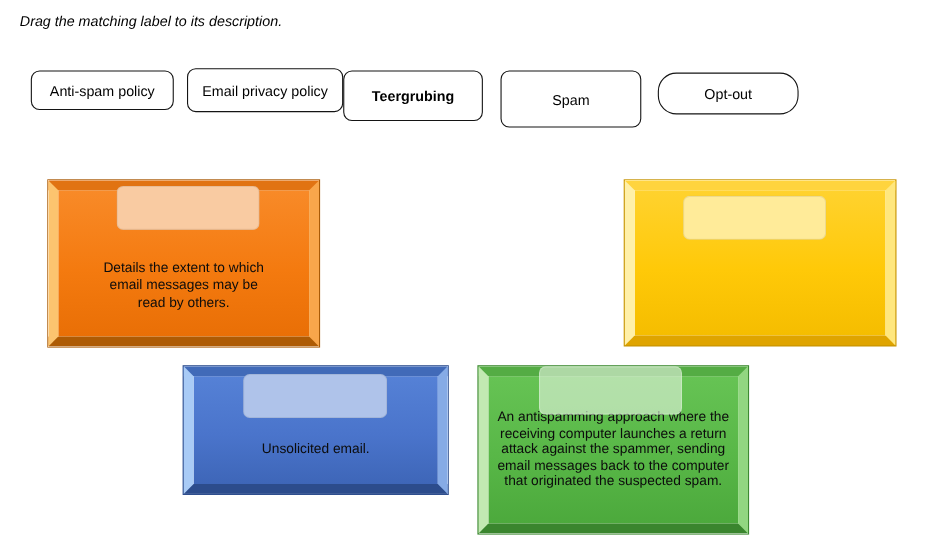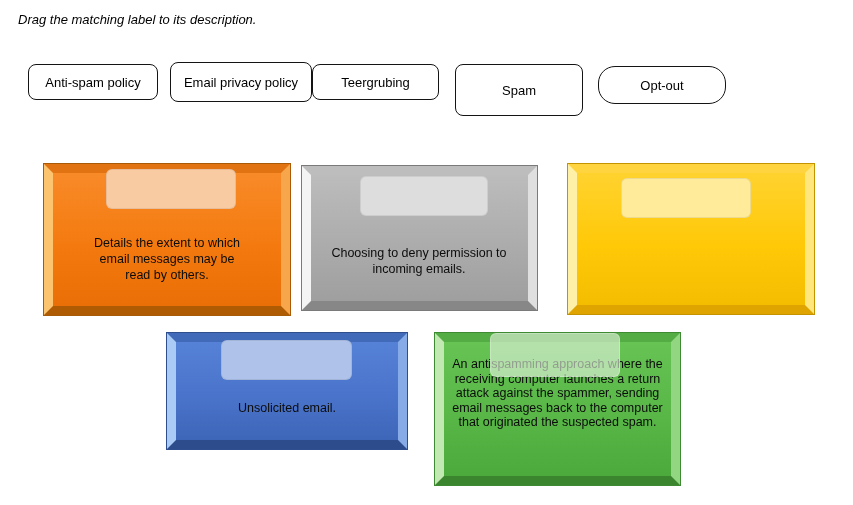--- a/index.html
+++ b/index.html
@@ -35,21 +35,21 @@
     align-items: center;
     justify-content: center;
     text-align: center;
     font-size: 13px;
     color: #000000;
     line-height: 15px;
     cursor: grab;
   }
   .chip-1 { left: 28px;  top: 64px; width: 130px; height: 36px; }
   .chip-2 { left: 170px; top: 62px; width: 142px; height: 40px; padding: 0 12px; }
-  .chip-3 { left: 312px; top: 64px; width: 127px; height: 36px; }
+  .chip-3 { left: 312px; top: 64px; width: 127px; height: 46px; font-weight: bold; }
   .chip-4 { left: 455px; top: 64px; width: 128px; height: 52px; }
   .chip-5 { left: 598px; top: 66px; width: 128px; height: 38px; border-radius: 17px; }
 
   
   .card {
     position: absolute;
     box-sizing: border-box;
     border-style: solid;
     border-width: 9px;
   }
@@ -129,21 +129,21 @@
     border-top-color: #54AC44;
     border-right-color: #92D681;
     border-bottom-color: #3A852E;
     box-shadow: 0 0 0 1px #3E8A32;
   }
   .card-green .dropzone {
     left: 46px; top: -9px; width: 130px; height: 44px;
     background: rgba(228,243,223,0.62);
     border-color: rgba(255,255,255,0.25);
   }
-  .card-green .card-text { left: 7px; top: 15px; width: 213px; line-height: 14.5px; }
+  .card-green .card-text { left: 7px; top: 30px; width: 213px; line-height: 14.5px; }
 </style>
 </head>
 <body>
 
 <div class="stage">
 
   <div class="page-title">Drag the matching label to its description.</div>
 
   <div>
     <div class="chip chip-1">Anti-spam policy</div>
@@ -151,24 +151,20 @@
     <div class="chip chip-3">Teergrubing</div>
     <div class="chip chip-4">Spam</div>
     <div class="chip chip-5">Opt-out</div>
   </div>
 
   <div class="card card-orange">
     <div class="dropzone"></div>
     <div class="card-text">Details the extent to which email messages may be read by others.</div>
   </div>
 
-  <div class="card card-gray">
-    <div class="dropzone"></div>
-    <div class="card-text">Choosing to deny permission to incoming emails.</div>
-  </div>
 
   <div class="card card-yellow">
     <div class="dropzone"></div>
   </div>
 
   <div class="card card-blue">
     <div class="dropzone"></div>
     <div class="card-text">Unsolicited email.</div>
   </div>
 

